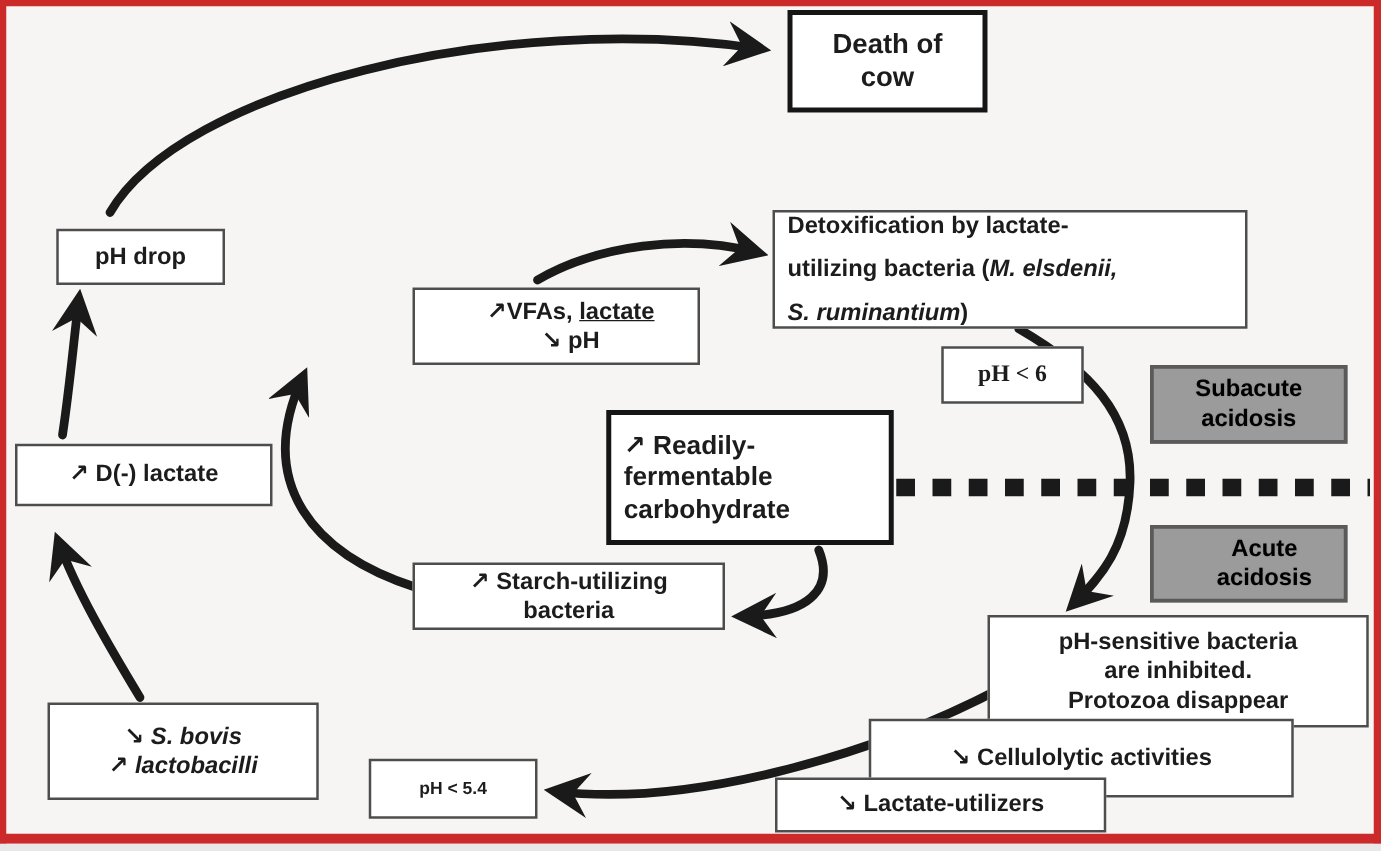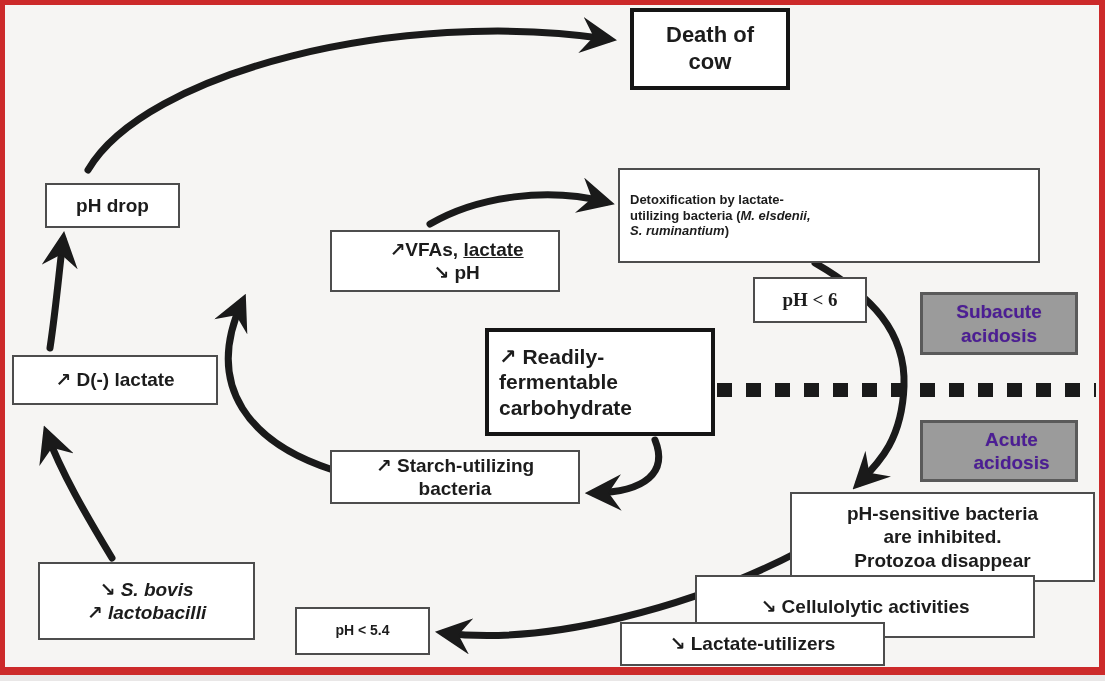--- a/index.html
+++ b/index.html
@@ -23,29 +23,29 @@
     position:absolute;z-index:2;
     background:#ffffff;
     border:2px solid #4d4d4d;
     color:#1c1c1c;
     font-weight:bold;
     display:flex;flex-direction:column;justify-content:center;align-items:center;
     text-align:center;line-height:1.22;
     box-sizing:border-box;
   }
   .node.heavy{border:4px solid #151515;}
-  .node.grayfill{background:#9b9b9b;border:3px solid #5a5a5a;color:#4c1d95;text-shadow:0 0 1px #777;}
+  .node.grayfill{background:#9b9b9b;border:3px solid #5a5a5a;color:#000000;text-shadow:0 0 1px #777;}
   .node.leftalign{align-items:flex-start;text-align:left;padding-left:10px;padding-right:6px;}
   .it{font-style:italic;}
   .ul{text-decoration:underline;}
 
   #death{left:630px;top:8px;width:160px;height:82px;font-size:22px;}
   #ph-drop{left:45px;top:183px;width:135px;height:45px;font-size:19px;}
   #vfas{left:330px;top:230px;width:230px;height:62px;font-size:19px;padding-left:23px;}
-  #detox{left:618px;top:168px;width:422px;height:95px;font-size:13px;}
+  #detox{left:618px;top:168px;width:380px;height:95px;font-size:19px;gap:12px;}
   #ph6{left:753px;top:277px;width:114px;height:46px;font-size:19px;font-family:Liberation Serif, serif;}
   #subacute{left:920px;top:292px;width:158px;height:63px;font-size:19px;}
   #carb{left:485px;top:328px;width:230px;height:108px;font-size:21px;}
   #acute{left:920px;top:420px;width:158px;height:62px;font-size:19px;padding-left:25px;}
   #d-lactate{left:12px;top:355px;width:206px;height:50px;font-size:19px;}
   #starch{left:330px;top:450px;width:250px;height:54px;font-size:19px;}
   #ph-sensitive{left:790px;top:492px;width:305px;height:90px;font-size:19px;z-index:2;}
   #cellulolytic{left:695px;top:575px;width:340px;height:63px;font-size:19px;z-index:3;}
   #lactate-utilizers{left:620px;top:622px;width:265px;height:44px;font-size:19px;z-index:4;}
   #s-bovis{left:38px;top:562px;width:217px;height:78px;font-size:19px;align-items:center;}

